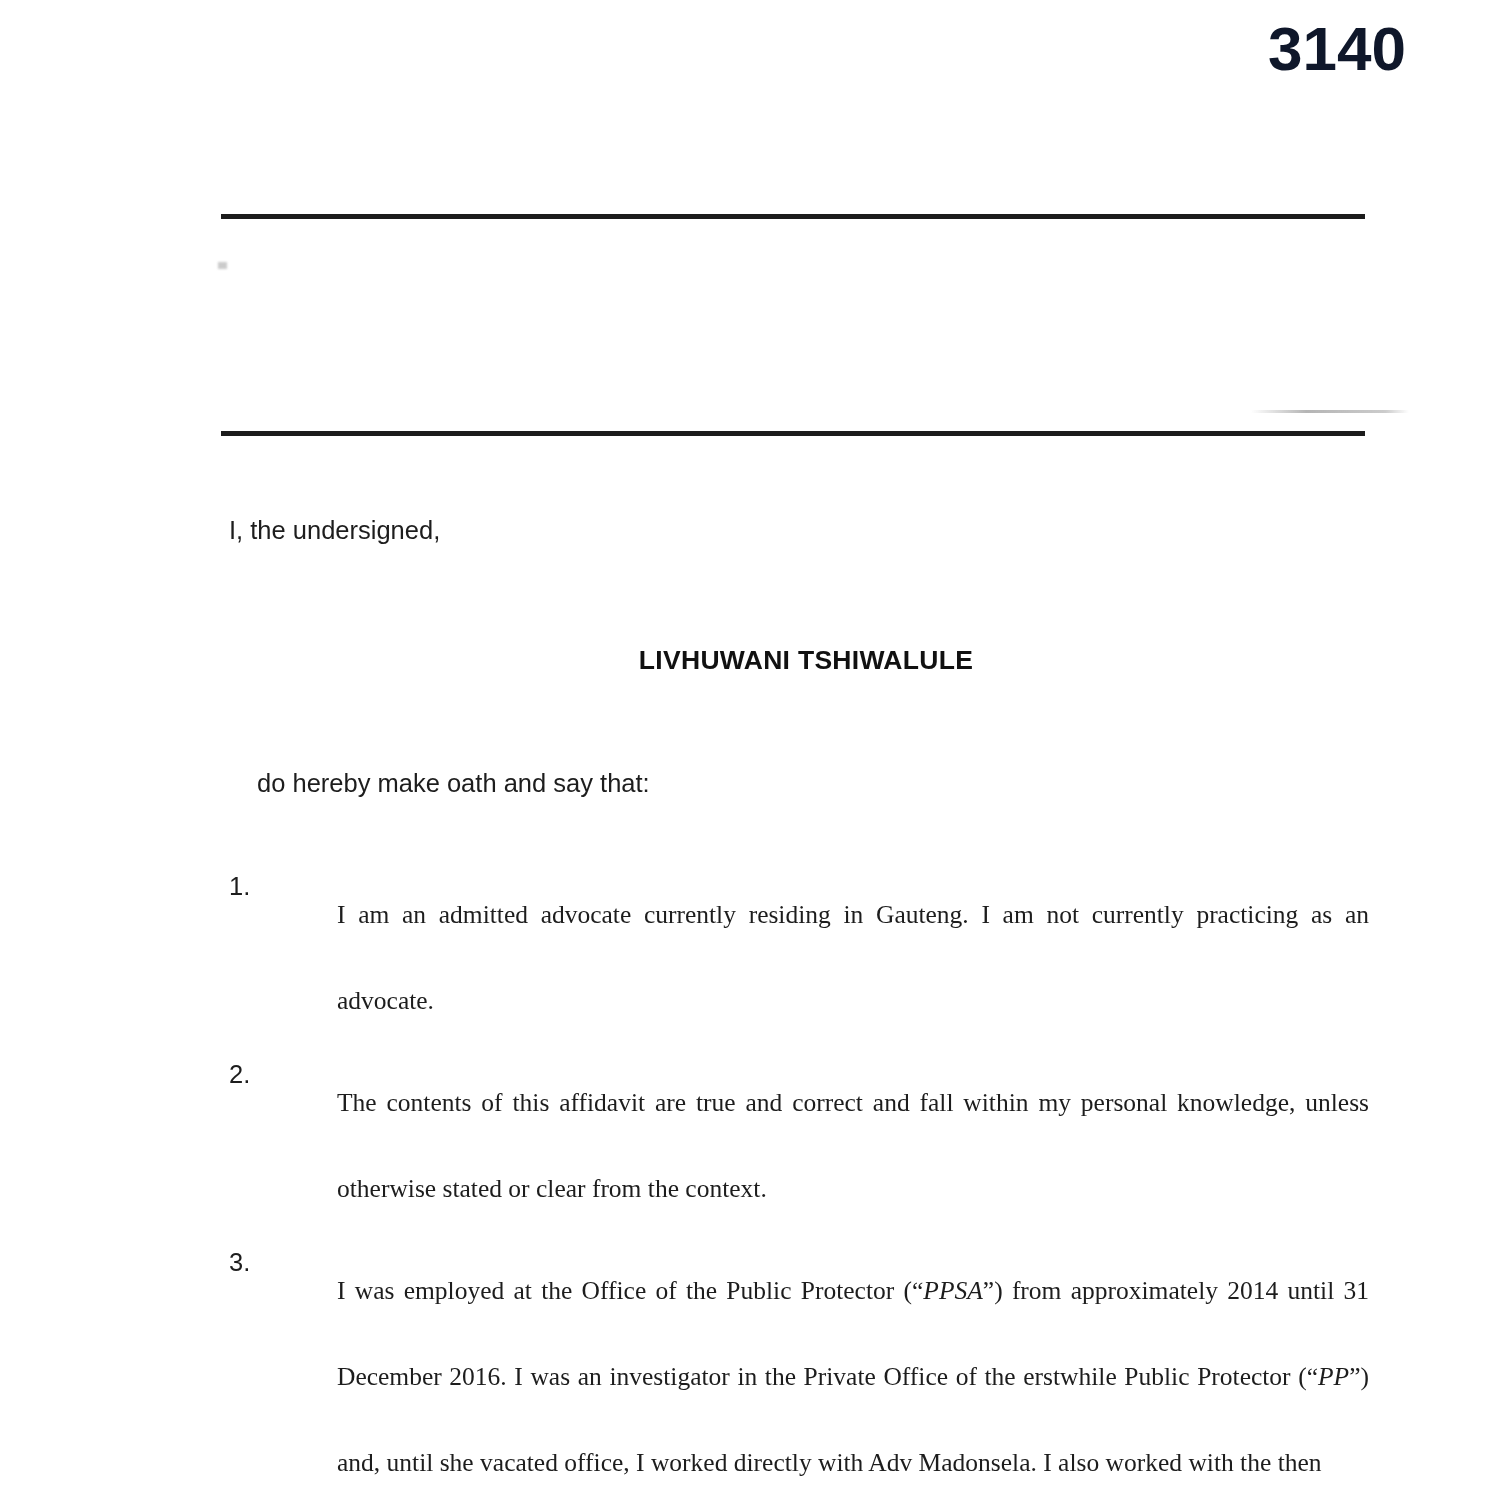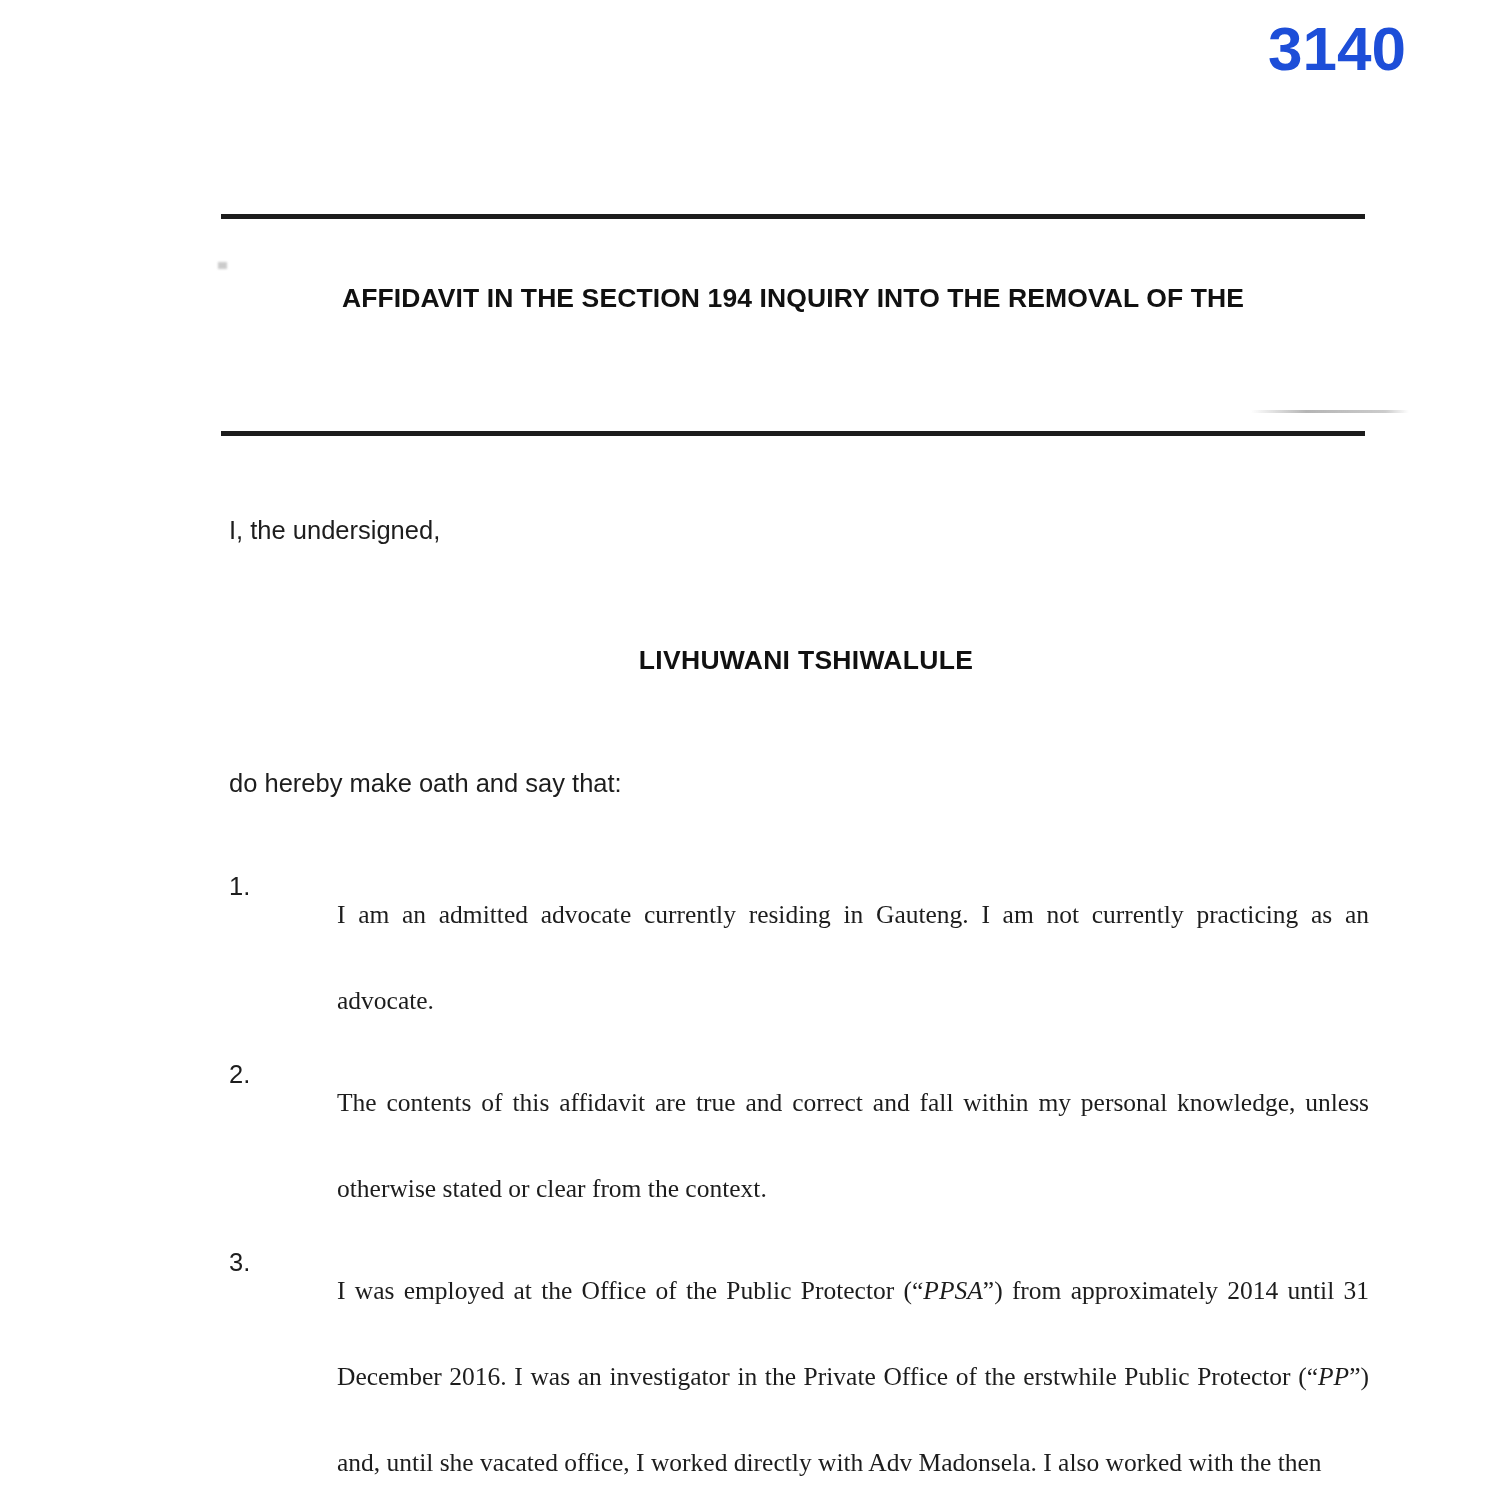--- a/index.html
+++ b/index.html
@@ -22,21 +22,21 @@
 
   
   #page-number {
     position: absolute;
     top: 18px;
     right: 94px;
     font-family: "Liberation Sans", sans-serif;
     font-weight: bold;
     font-size: 62px;
     letter-spacing: 0px;
-    color: #1d4ed8;
+    color: #0f172a;
     line-height: 1;
   }
 
   
   .rule {
     position: absolute;
     left: 221px;
     width: 1144px;
     height: 5px;
     background: #1c1c1c;
@@ -84,21 +84,21 @@
   
   .body-line {
     position: absolute;
     left: 229px;
     font-size: 25.5px;
     line-height: 34px;
     color: #1d1d1d;
   }
 
   #intro-undersigned { top: 513px; }
-  #oath-line         { top: 766px; }
+  #oath-line         { top: 766px; margin-left: 28px; }
 
   #deponent-name {
     position: absolute;
     left: 234px;
     top: 645px;
     width: 1144px;
     text-align: center;
     font-weight: bold;
     font-size: 26.5px;
     letter-spacing: 0.3px;
@@ -151,21 +151,20 @@
 
 <div id="page">
 
   <div id="page-number">3140</div>
 
   <div class="rule" id="rule-top"></div>
 
   <div id="speck-artifact"></div>
 
   <div id="heading">
-    <span class="hline">AFFIDAVIT IN THE SECTION 194 INQUIRY INTO THE REMOVAL OF THE</span>
   </div>
 
   <div id="scan-artifact"></div>
 
   <div class="rule" id="rule-bottom"></div>
 
   <div class="body-line" id="intro-undersigned">I, the undersigned,</div>
 
   <div id="deponent-name">LIVHUWANI TSHIWALULE</div>
 

